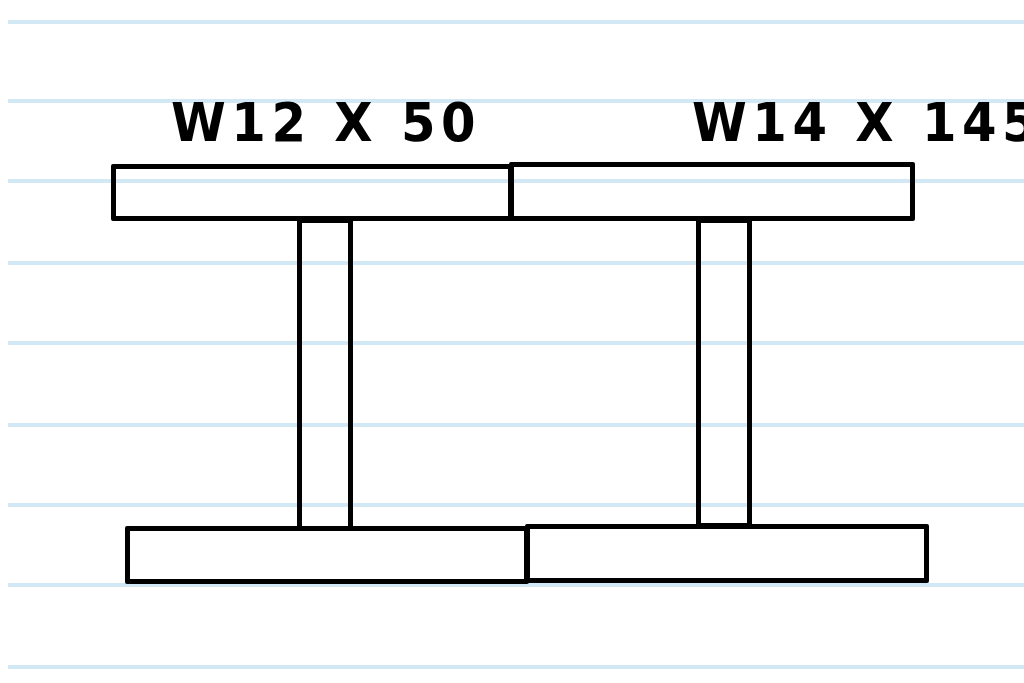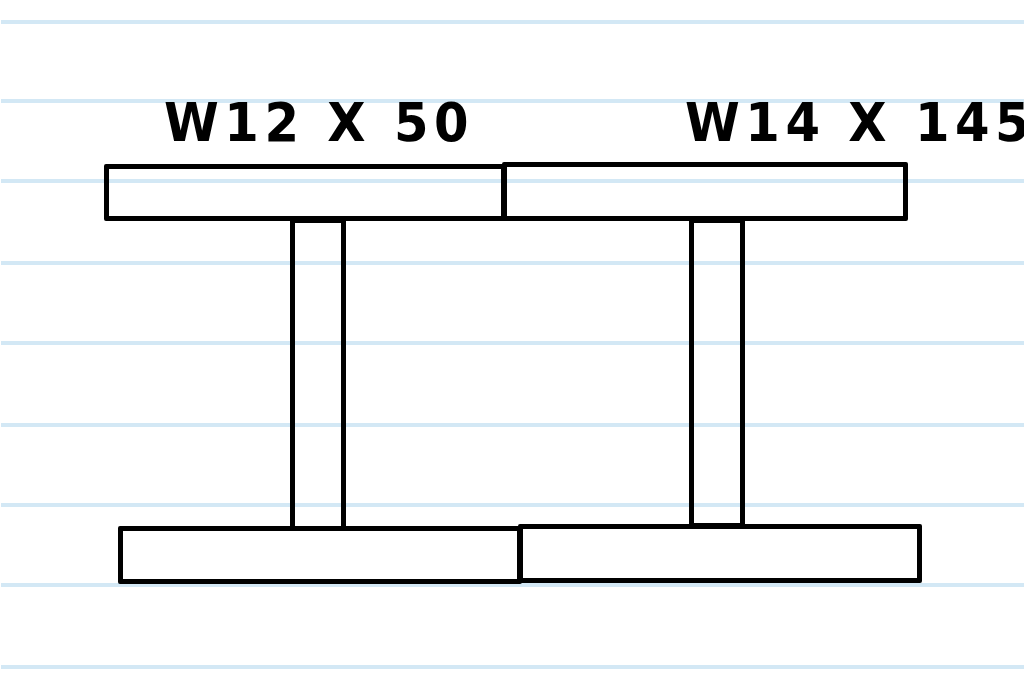--- a/index.html
+++ b/index.html
@@ -1,17 +1,17 @@
 <!DOCTYPE html>
 <html><head>
   <meta charset="utf-8">
   <style>
     html, body { margin: 0; padding: 0; background: #ffffff; }
     body { width: 1024px; height: 683px; overflow: hidden; position: relative; }
-    #canvas { position: absolute; left: 1px; top: 0; width: 844px; height: 683px; }
+    #canvas { position: absolute; left: 8px; top: 0; width: 844px; height: 683px; }
     .rule { position: absolute; left: 0; width: 1024px; height: 4px; background: #d3e8f5; }
     .shape { position: absolute; box-sizing: border-box; border: 5px solid #000; background: transparent; border-radius: 2px; }
     .label { position: absolute; font-family: "DejaVu Sans", sans-serif; font-size: 54px; font-weight: bold; color: #000; letter-spacing: 6px; line-height: 1; white-space: nowrap; transform: scaleX(0.92); transform-origin: left top; }
   </style>
 </head>
 <body>
 
 <div id="canvas">
   <div class="rule" style="top:20px"></div>
   <div class="rule" style="top:99px"></div>

